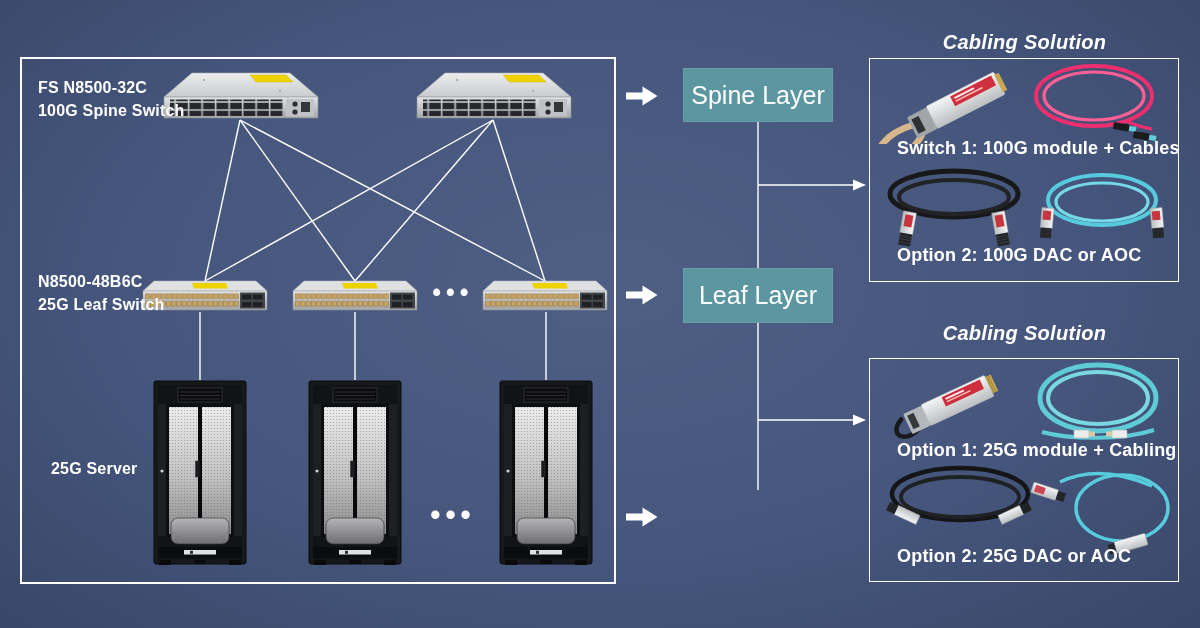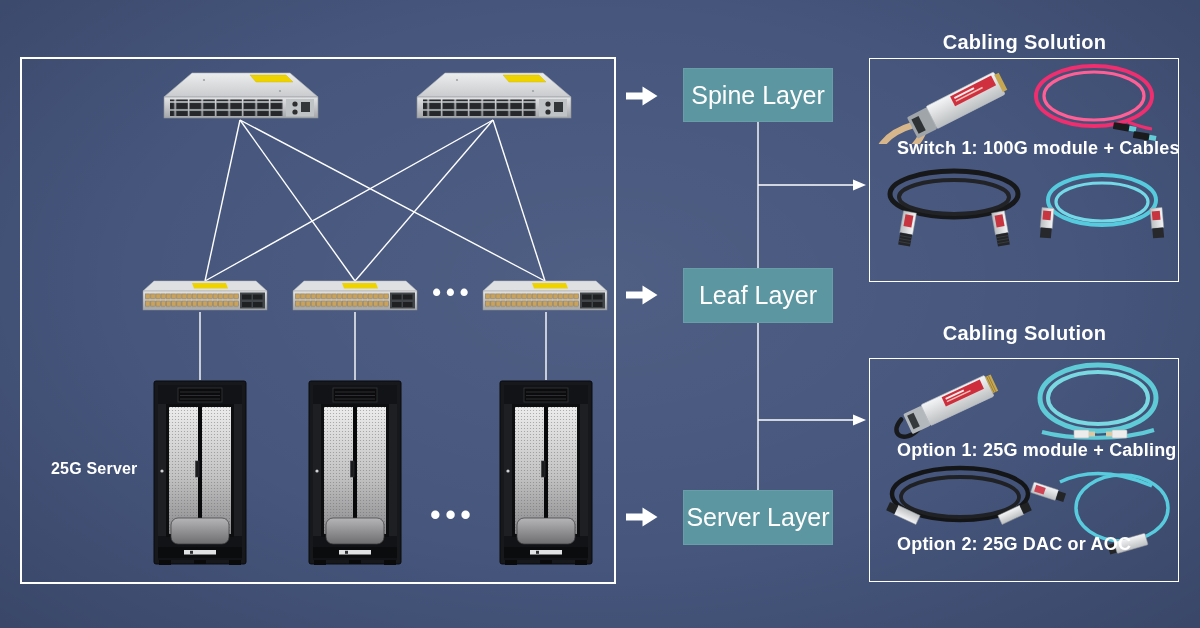--- a/index.html
+++ b/index.html
@@ -27,21 +27,21 @@
     z-index:4;width:150px;background:var(--teal,#5c96a0);
     display:flex;align-items:center;justify-content:center;
     font-size:25px;font-weight:400;color:#fff;
     box-shadow:0 0 0 1px rgba(255,255,255,0.08) inset;
   }
   .layer-spine{left:683px;top:68px;height:54px;}
   .layer-leaf{left:683px;top:268px;height:55px;}
   .layer-server{left:683px;top:490px;height:55px;}
   .flow-arrow{z-index:4;}
   
-  .cab-title{z-index:4;width:311px;text-align:center;font-size:20px;font-weight:bold;letter-spacing:.3px;}
+  .cab-title{z-index:4;width:311px;text-align:center;font-size:20px;font-weight:bold;letter-spacing:.3px;font-style:italic;}
   .cab-title.t1{left:869px;top:31px;}
   .cab-title.t2{left:869px;top:322px;}
   .cab-box{z-index:1;width:308px;height:222px;border:1.5px solid #fff;}
   .cab-box.b1{left:869px;top:58px;}
   .cab-box.b2{left:869px;top:358px;}
   .option-label{z-index:4;font-size:18px;font-weight:bold;letter-spacing:.2px;white-space:nowrap;}
   .product{z-index:3;}
 </style>
 </head>
 <body>
@@ -230,20 +230,28 @@
     <circle cx="12" cy="92" r="1.6" fill="#cfd2d4"></circle>
     <rect x="21" y="139" width="58" height="26" rx="7" fill="url(#cowl)" stroke="#3a3a3c" stroke-width="0.7"></rect>
     <rect x="8" y="168" width="84" height="11" fill="#0b0c0e"></rect>
     <rect x="34" y="171" width="32" height="4.5" fill="#dfe1e2"></rect>
       <rect x="40" y="171.8" width="3" height="3" fill="#2c2e31"></rect>
     <rect x="9" y="181" width="12" height="5" fill="#0a0a0b"></rect>
       <rect x="79" y="181" width="12" height="5" fill="#0a0a0b"></rect>
       <rect x="44" y="181" width="12" height="4" fill="#0a0a0b"></rect>
   </svg>
 
+  <div class="abs dev-label" style="left:38px;top:76px">
+    <div>FS N8500-32C</div>
+    <div>100G Spine Switch</div>
+  </div>
+  <div class="abs dev-label" style="left:38px;top:270px">
+    <div>N8500-48B6C</div>
+    <div>25G Leaf Switch</div>
+  </div>
   <div class="abs dev-label" style="left:51px;top:457px">
     <div>25G Server</div>
   </div>
 
   <div class="abs ellipsis leaf">•••</div>
   <div class="abs ellipsis server">•••</div>
 
   <svg class="abs flow-arrow" style="left:626px;top:85px" width="32" height="22" viewBox="0 0 32 22">
       <path d="M0,7.5 H16.5 V1.5 L31.5,11 16.5,20.5 V14.5 H0 Z" fill="#fff"></path>
     </svg>
@@ -252,23 +260,20 @@
     </svg>
   <svg class="abs flow-arrow" style="left:626px;top:506px" width="32" height="22" viewBox="0 0 32 22">
       <path d="M0,7.5 H16.5 V1.5 L31.5,11 16.5,20.5 V14.5 H0 Z" fill="#fff"></path>
     </svg>
 
   <div class="abs layer-box layer-leaf">
       <span>Leaf Layer</span>
     </div>
   <div class="abs layer-box layer-spine">
       <span>Spine Layer</span>
-    </div>
-  <div class="abs layer-box layer-server">
-      <span>Server Layer</span>
     </div>
 
   <div class="abs cab-title t1">Cabling Solution</div>
   <div class="abs cab-box b1"></div>
 
   <svg class="abs product" style="left:876px;top:62px" width="145" height="82" viewBox="0 0 145 82">
     <g transform="translate(30,58) rotate(-27)">
       <path d="M6,8 C-26,2 -44,14 -41,25 C-38,35 -10,33 8,20" stroke="#d7b68c" stroke-width="6.5" fill="none" stroke-linecap="round"></path>
       <rect x="2" y="-2" width="22" height="24" rx="1.5" fill="#9fa5a9"></rect>
       <rect x="5" y="2" width="8" height="16" fill="#2f3235"></rect>
@@ -321,20 +326,21 @@
       <rect x="3" y="-3.5" width="9" height="8" fill="#c63540"></rect>
       <rect x="20" y="-5.5" width="10" height="11" fill="#26282b"></rect>
     </g>
     <g transform="translate(124,38) rotate(85)">
       <rect x="0" y="-6" width="20" height="12" fill="url(#silver)" stroke="#9b9ea1" stroke-width="0.5"></rect>
       <rect x="3" y="-3.5" width="9" height="8" fill="#c63540"></rect>
       <rect x="20" y="-5.5" width="10" height="11" fill="#26282b"></rect>
     </g>
   </svg>
 
+  <div class="abs option-label" style="left:897px;top:245px">Option 2: 100G DAC or AOC</div>
 
   <div class="abs cab-title t2">Cabling Solution</div>
   <div class="abs cab-box b2"></div>
 
   <svg class="abs product" style="left:878px;top:362px" width="145" height="80" viewBox="0 0 145 80">
     <g transform="translate(26,54) rotate(-25)">
       <path d="M8,18 C-12,26 -22,10 -4,2" stroke="#18191b" stroke-width="4.5" fill="none" stroke-linecap="round"></path>
       <rect x="0" y="-2" width="20" height="22" rx="1.5" fill="#b3b8bc"></rect>
       <rect x="3" y="1" width="7" height="15" fill="#36393c"></rect>
       <rect x="20" y="-3" width="70" height="23" rx="1.5" fill="url(#silver)" stroke="#c6c8ca" stroke-width="0.6"></rect>
@@ -382,15 +388,15 @@
       <rect x="0" y="0" width="26" height="11" rx="1" fill="url(#silver)" stroke="#94979a" stroke-width="0.5"></rect>
       <rect x="3" y="2" width="10" height="7" fill="#cf4455"></rect>
       <rect x="26" y="1" width="8" height="9" fill="#232527"></rect>
     </g>
     <g transform="translate(84,84) rotate(-16)">
       <rect x="-7" y="1" width="7" height="10" fill="#232527"></rect>
       <rect x="0" y="0" width="32" height="12" rx="1" fill="url(#silver)" stroke="#94979a" stroke-width="0.5"></rect>
     </g>
   </svg>
 
-  <div class="abs option-label" style="left:897px;top:534px">Option 2: 25G DAC or AOC</div>
+  <div class="abs option-label" style="left:897px;top:546px">Option 2: 25G DAC or AOC</div>
 
 </div>
 
 </body></html>

